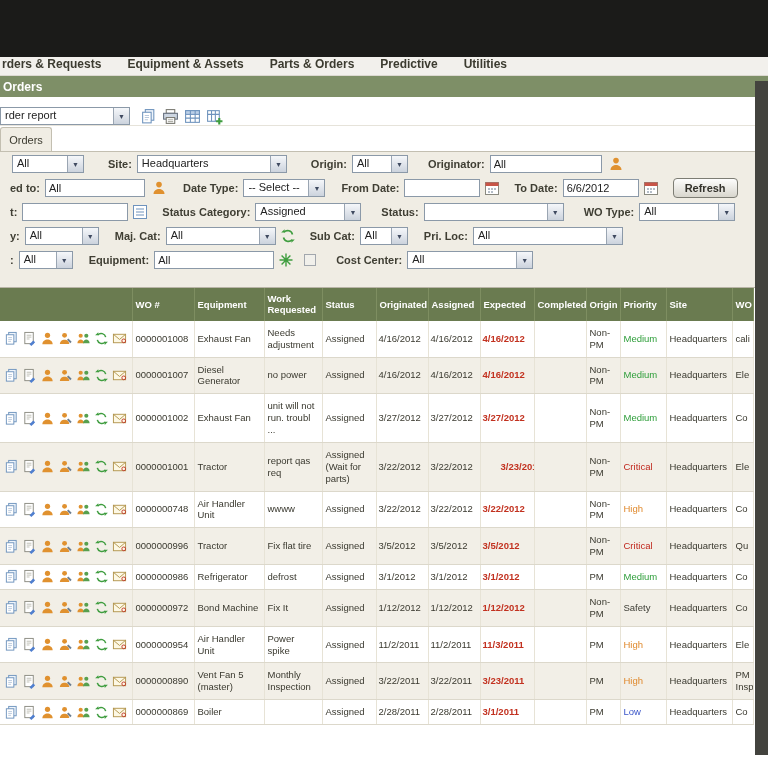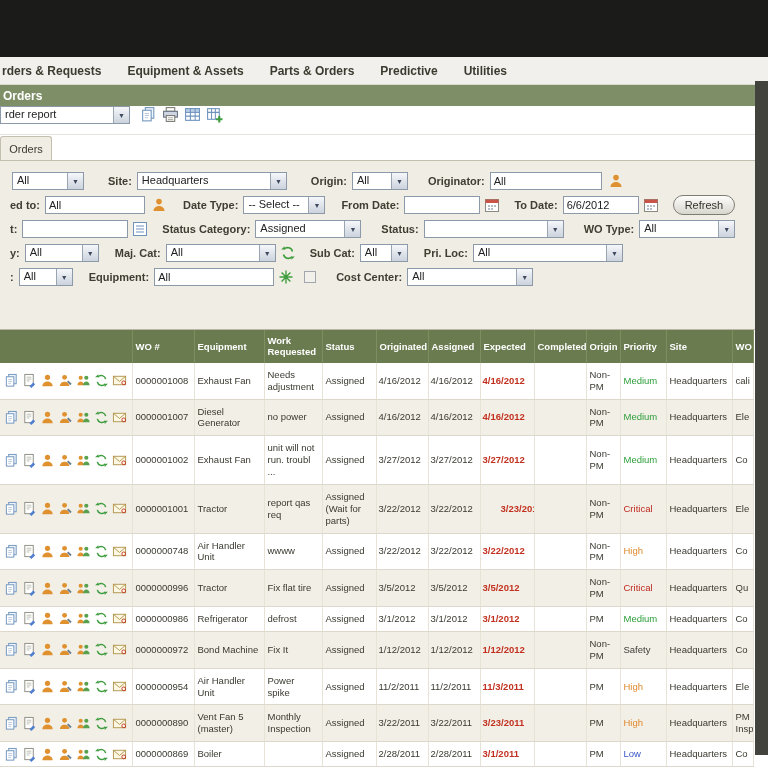--- a/index.html
+++ b/index.html
@@ -1,41 +1,41 @@
 <!DOCTYPE html>
 <html><head>
 <meta charset="utf-8">
 <style>
   html,body{margin:0;padding:0;}
   body{font-family:"Liberation Sans",sans-serif;background:#fff;}
   .app{position:relative;width:768px;height:768px;overflow:hidden;background:#fff;}
 
   .topbar{height:57px;background:#1b1b19;}
-  .menubar{height:28px;background:#f2f0ec;border-bottom:1px solid #dcd9d1;display:flex;align-items:center;column-gap:26px;padding-left:2px;box-sizing:border-box;}
+  .menubar{height:19px;background:#f2f0ec;border-bottom:1px solid #dcd9d1;display:flex;column-gap:26px;padding-left:2px;box-sizing:border-box;}
   .menu-item{font-size:12px;font-weight:bold;color:#3c3b30;white-space:nowrap;cursor:default;}
 
   .greenbar{height:21px;background:#7e8f67;color:#fff;display:flex;align-items:center;font-size:12px;font-weight:bold;padding-left:3px;box-sizing:border-box;}
 
-  .reportrow{height:29px;background:#fff;border-bottom:1px solid #e6e3da;display:flex;align-items:flex-start;gap:6px;padding-left:0;box-sizing:border-box;}
+  .reportrow{height:29px;background:#fff;border-bottom:1px solid #e6e3da;display:flex;align-items:flex-end;gap:6px;padding-left:0;box-sizing:border-box;}
   .reportrow .icn{width:17px;height:17px;}
 
   .tabrow{height:25px;background:#fff;position:relative;}
   .tab{position:absolute;left:0;bottom:0;height:24px;min-width:52px;background:#f0ede4;border:1px solid #c3bfb1;border-bottom:none;border-radius:3px 3px 0 0;display:flex;align-items:center;justify-content:center;font-size:11px;color:#3c3b30;padding:0 8px;box-sizing:border-box;}
 
-  .filters{height:170px;background:#f0ede4;border-top:1px solid #c3bfb1;border-bottom:1px solid #b9b5a7;box-sizing:border-box;padding-top:8px;}
+  .filters{height:137px;background:#f0ede4;border-top:1px solid #c3bfb1;border-bottom:1px solid #b9b5a7;box-sizing:border-box;}
   .frow{display:flex;align-items:center;height:24px;font-size:11px;color:#3f3e33;}
   .frow label{font-weight:bold;margin-right:5px;white-space:nowrap;}
 
   .sel{display:inline-flex;align-items:stretch;background:#fff;border:1px solid #8b99a8;height:18px;box-sizing:border-box;font-size:11px;color:#222;cursor:default;}
   .sel .txt{flex:1;padding:1px 4px 0 4px;white-space:nowrap;overflow:hidden;}
   .sel .arw{width:15px;background:linear-gradient(#f5f7fa,#ccd3dd);border-left:1px solid #9aa5b2;display:flex;align-items:center;justify-content:center;color:#3f4a60;}
   .sel .arw::after{content:"▼";font-size:7px;}
 
   .inp{border:1px solid #8b99a8;height:18px;box-sizing:border-box;font-size:11px;padding:0 3px;background:#fff;color:#222;}
-  .btn{border:1px solid #7d7d74;background:linear-gradient(#fdfdfc,#d8d6cd);height:20px;padding:0 11px;font-size:11px;font-weight:normal;color:#33322b;border-radius:10px;cursor:default;}
+  .btn{border:1px solid #7d7d74;background:linear-gradient(#fdfdfc,#d8d6cd);height:20px;padding:0 11px;font-size:11px;font-weight:bold;color:#33322b;border-radius:4px;cursor:default;}
   .cb{width:12px;height:12px;border:1px solid #a2a7ad;background:#f1f0eb;display:inline-block;box-sizing:border-box;}
   .cb-label{color:#aaa69a;margin-left:5px;}
 
   .icn{display:inline-block;width:16px;height:16px;vertical-align:middle;}
   .icn svg{width:100%;height:100%;display:block;}
 
   .ml0{margin-left:10px}.ml4{margin-left:4px}.ml6{margin-left:6px}.ml10{margin-left:10px}
   .ml12{margin-left:12px}.ml14{margin-left:14px}.ml16{margin-left:16px}.ml20{margin-left:20px}.ml24{margin-left:24px}
   .w48{width:48px}.w54{width:54px}.w56{width:56px}.w72{width:72px}.w74{width:74px}.w76{width:76px}
   .w82{width:82px}.w96{width:96px}.w100{width:100px}.w106{width:106px}.w110{width:110px}

